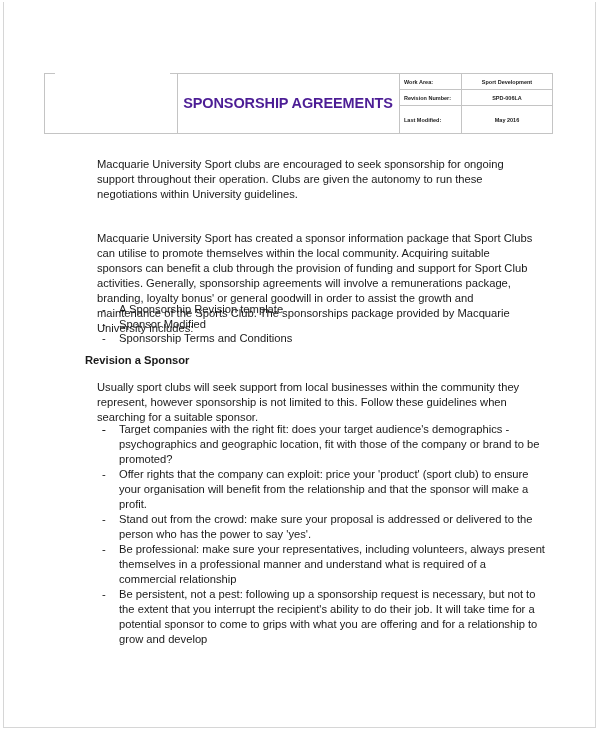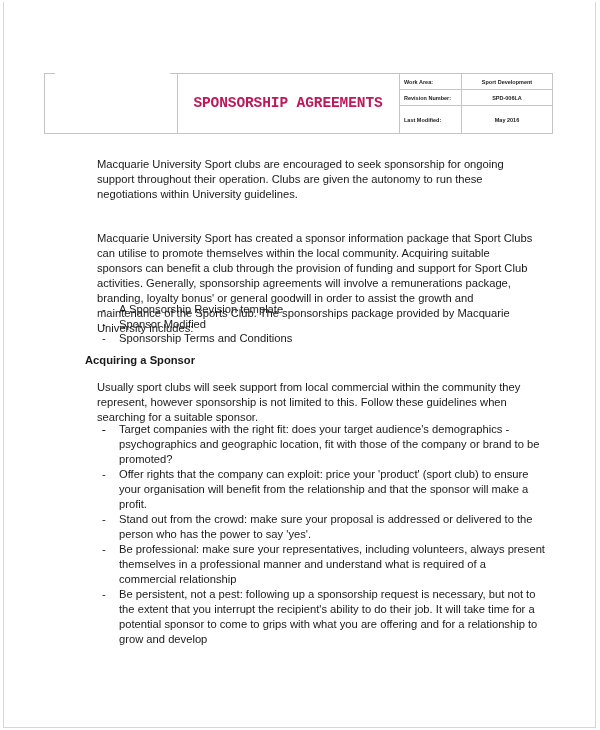--- a/index.html
+++ b/index.html
@@ -6,21 +6,21 @@
     body { width: 600px; height: 730px; position: relative; overflow: hidden;
       font-family: "Liberation Sans", sans-serif; color: #1a1a1a; }
     .page { position: absolute; left: 3px; top: 2px; width: 593px; height: 726px;
       border: 1px solid #d6d6d6; border-top: none; box-sizing: border-box; background:#fff; }
     .hdr { position: absolute; left: 40px; top: 71px; width: 509px; height: 61px;
       border: 1px solid #c4c4c4; box-sizing: border-box; }
     .hdr .gap { position:absolute; left:10px; top:-2px; width:115px; height:3px; background:#fff; }
     .hdr .logo-cell { position:absolute; left:0; top:0; width:132px; height:59px; border-right:1px solid #c4c4c4; }
     .hdr .title-cell { position:absolute; left:132px; top:0; width:222px; height:59px; border-right:1px solid #c4c4c4;
       display:flex; align-items:center; justify-content:center; text-align:center; }
-    .hdr .title { font-weight:bold; font-size:14.5px; line-height:19px; color:#be185d; letter-spacing:-0.1px;font-family:Liberation Mono, monospace; }
+    .hdr .title { font-weight:bold; font-size:14.5px; line-height:19px; color:#4c1d95; letter-spacing:-0.1px; }
     .hdr .meta { position:absolute; left:355px; top:0; width:152px; height:59px; }
     .meta-row { position:absolute; left:0; width:152px; border-bottom:1px solid #c4c4c4; display:flex; box-sizing:border-box; }
     .meta-row:last-child { border-bottom:none; }
     .meta-label { width:62px; border-right:1px solid #c4c4c4; font-size:5.5px; font-weight:bold; padding-left:4px;
       display:flex; align-items:center; box-sizing:border-box; color:#222; }
     .meta-value { flex:1; font-size:5.5px; font-weight:bold; display:flex; align-items:center; justify-content:center; color:#222; }
     .body { position:absolute; left:81px; top:143px; width:460px; font-size:11.2px; line-height:15px; color:#1a1a1a; }
     .body p { margin:12px; }
     .p1 { position:absolute; top:0; }
     .p2 { position:absolute; top:74px; }
@@ -67,22 +67,22 @@
     <p class="p1">Macquarie University Sport clubs are encouraged to seek sponsorship for ongoing support throughout their operation. Clubs are given the autonomy to run these negotiations within University guidelines.</p>
     <p class="p2">Macquarie University Sport has created a sponsor information package that Sport Clubs can utilise to promote themselves within the local community. Acquiring suitable sponsors can benefit a club through the provision of funding and support for Sport Club activities. Generally, sponsorship agreements will involve a remunerations package, branding, loyalty bonus' or general goodwill in order to assist the growth and maintenance of the Sports Club. The sponsorships package provided by Macquarie University includes:</p>
 
     <ul class="list list1">
       <li><span class="dash">-</span><span>A Sponsorship Revision template</span></li>
       <li><span class="dash">-</span><span>Sponsor Modified</span></li>
       <li><span class="dash">-</span><span>Sponsorship Terms and Conditions</span></li>
     </ul>
 
     <div class="sec">
-      <div class="h">Acquiring a Sponsor</div>
-      <p>Usually sport clubs will seek support from local commercial within the community they represent, however sponsorship is not limited to this. Follow these guidelines when searching for a suitable sponsor.</p>
+      <div class="h">Revision a Sponsor</div>
+      <p>Usually sport clubs will seek support from local businesses within the community they represent, however sponsorship is not limited to this. Follow these guidelines when searching for a suitable sponsor.</p>
     </div>
 
     <ul class="list list2">
       <li><span class="dash">-</span></li>
       <li><span class="dash">-</span><span>Target companies with the right fit: does your target audience's demographics - psychographics and geographic location, fit with those of the company or brand to be promoted?</span></li>
       <li><span class="dash">-</span><span>Offer rights that the company can exploit: price your 'product' (sport club) to ensure your organisation will benefit from the relationship and that the sponsor will make a profit.</span></li>
       <li><span class="dash">-</span><span>Stand out from the crowd: make sure your proposal is addressed or delivered to the person who has the power to say 'yes'.</span></li>
       <li><span class="dash">-</span><span>Be professional: make sure your representatives, including volunteers, always present themselves in a professional manner and understand what is required of a commercial relationship</span></li>
       <li><span class="dash">-</span><span>Be persistent, not a pest: following up a sponsorship request is necessary, but not to the extent that you interrupt the recipient's ability to do their job. It will take time for a potential sponsor to come to grips with what you are offering and for a relationship to grow and develop</span></li>
     </ul>

